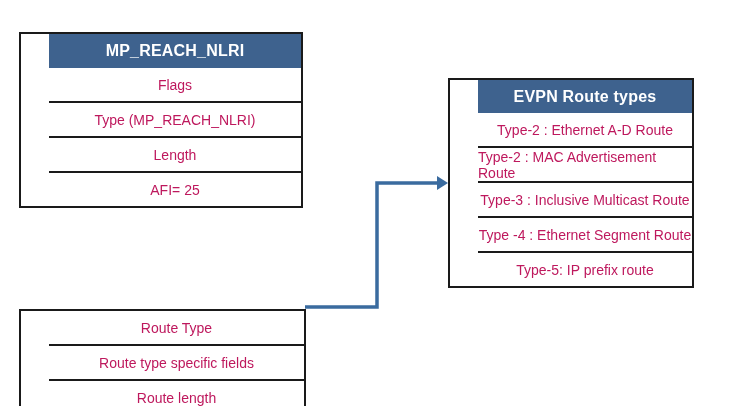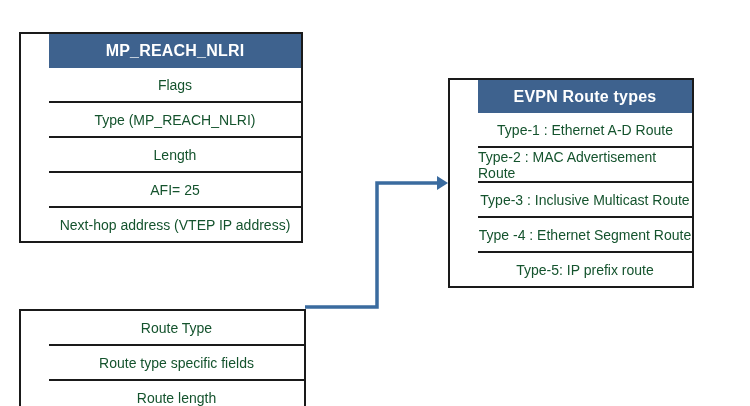--- a/index.html
+++ b/index.html
@@ -25,21 +25,21 @@
     font-weight: bold;
     font-size: 16px;
     display: flex;
     align-items: center;
     justify-content: center;
     letter-spacing: 0.2px;
   }
   .tbl .cell {
     height: 33px;
     border-top: 2px solid #1a1a1a;
-    color: #14532d;
+    color: #be185d;
     font-size: 14px;
     display: flex;
     align-items: center;
     justify-content: center;
     background: #ffffff;
   }
   .tbl .cell.first { border-top: none; }
   #mp-table   { left: 19px;  top: 32px;  width: 284px; }
   #mp-table .hdr { height: 34px; }
   #route-table{ left: 19px;  top: 289px; width: 287px; margin-top: 20px; }
@@ -60,31 +60,30 @@
     <path d="M 305 307 L 377 307 L 377 183 L 439 183" fill="none" stroke-width="3.5" stroke="#3a6b9f"></path>
     <polygon points="437,176 448,183 437,190" fill="#3a6b9f"></polygon>
   </svg>
 
   <div class="tbl" id="mp-table">
     <div class="hdr">MP_REACH_NLRI</div>
     <div class="cell first">Flags</div>
     <div class="cell">Type (MP_REACH_NLRI)</div>
     <div class="cell">Length</div>
     <div class="cell">AFI= 25</div>
-    <div class="cell">Next-hop address (VTEP IP address)</div>
   </div>
 
   <div class="tbl" id="route-table">
     <div class="cell first">Route Type</div>
     <div class="cell">Route type specific fields</div>
     <div class="cell">Route length</div>
   </div>
 
   <div class="tbl" id="evpn-table">
     <div class="hdr">EVPN Route types</div>
-    <div class="cell first">Type-1 : Ethernet A-D Route</div>
+    <div class="cell first">Type-2 : Ethernet A-D Route</div>
     <div class="cell">Type-2 : MAC Advertisement Route</div>
     <div class="cell">Type-3 : Inclusive Multicast Route</div>
     <div class="cell">Type -4 : Ethernet Segment Route</div>
     <div class="cell">Type-5: IP prefix route</div>
   </div>
 
 </div>
 
 </body></html>

